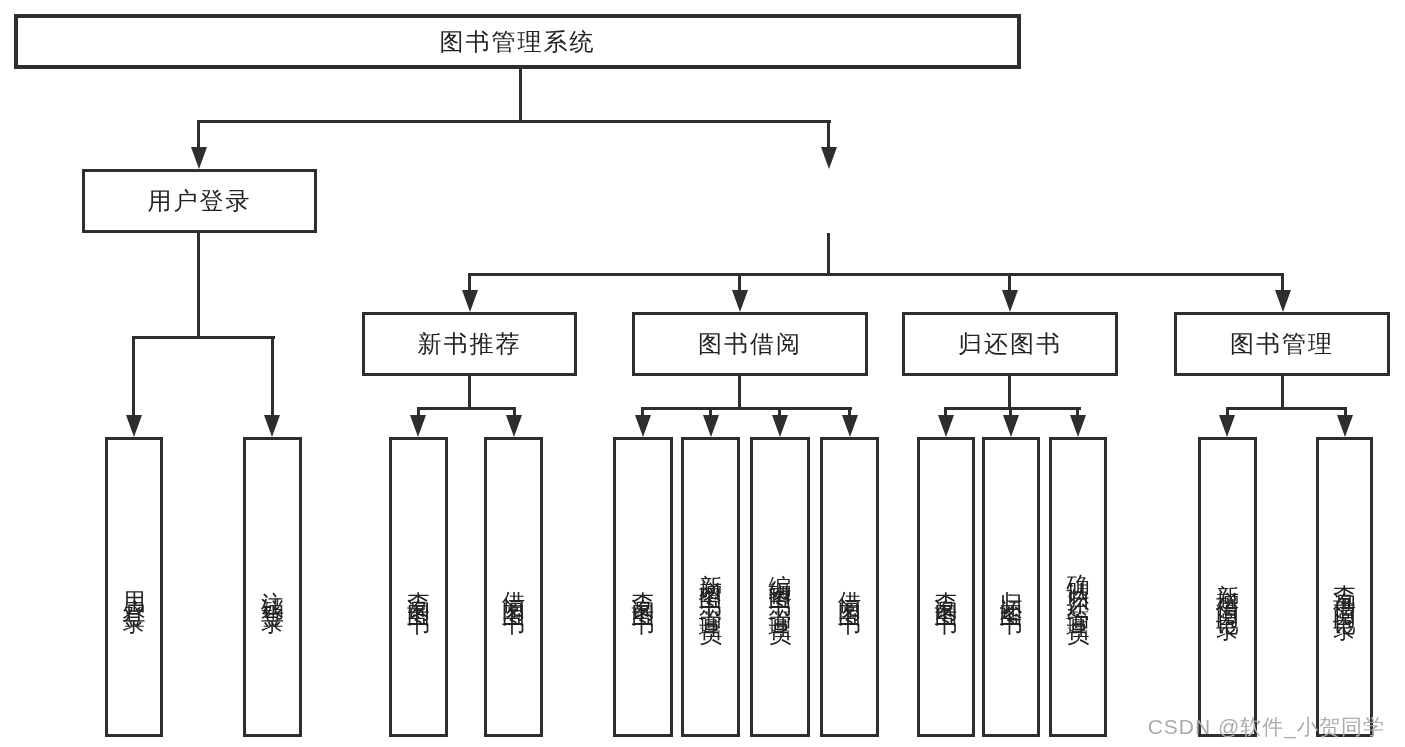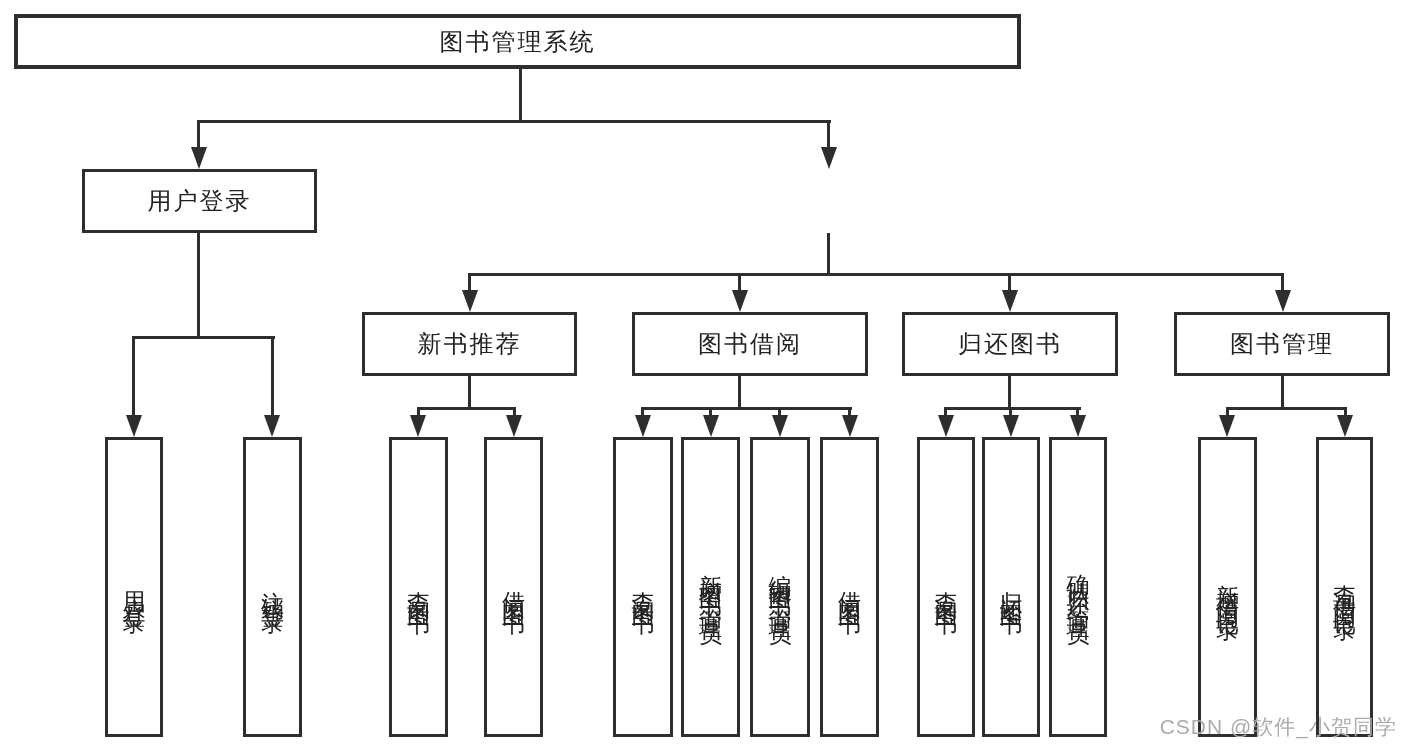--- a/index.html
+++ b/index.html
@@ -38,21 +38,21 @@
   .vline{position:absolute;width:3px;background:var(--line,#2e2e2e);}
   .hline{position:absolute;height:3px;background:var(--line,#2e2e2e);}
   .arrowhead{
     position:absolute;width:0;height:0;
     border-left:8px solid transparent;
     border-right:8px solid transparent;
     border-top:22px solid var(--line,#2e2e2e);
   }
   .watermark{
     position:absolute;
-    right:8px;bottom:6px;
+    right:20px;bottom:6px;
     font-size:21px;
     letter-spacing:1px;
     color:var(--watermark,#ababab);
     z-index:5;
     white-space:nowrap;
   }
 </style>
 </head>
 <body>
 

